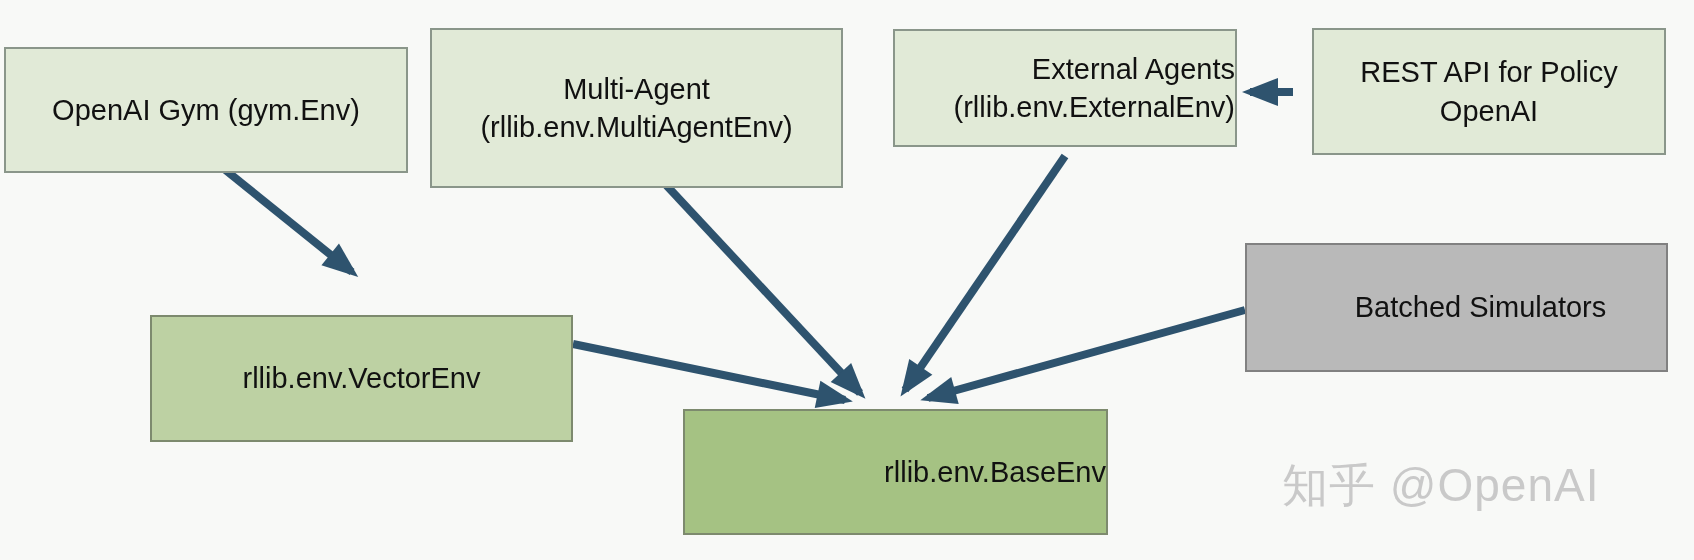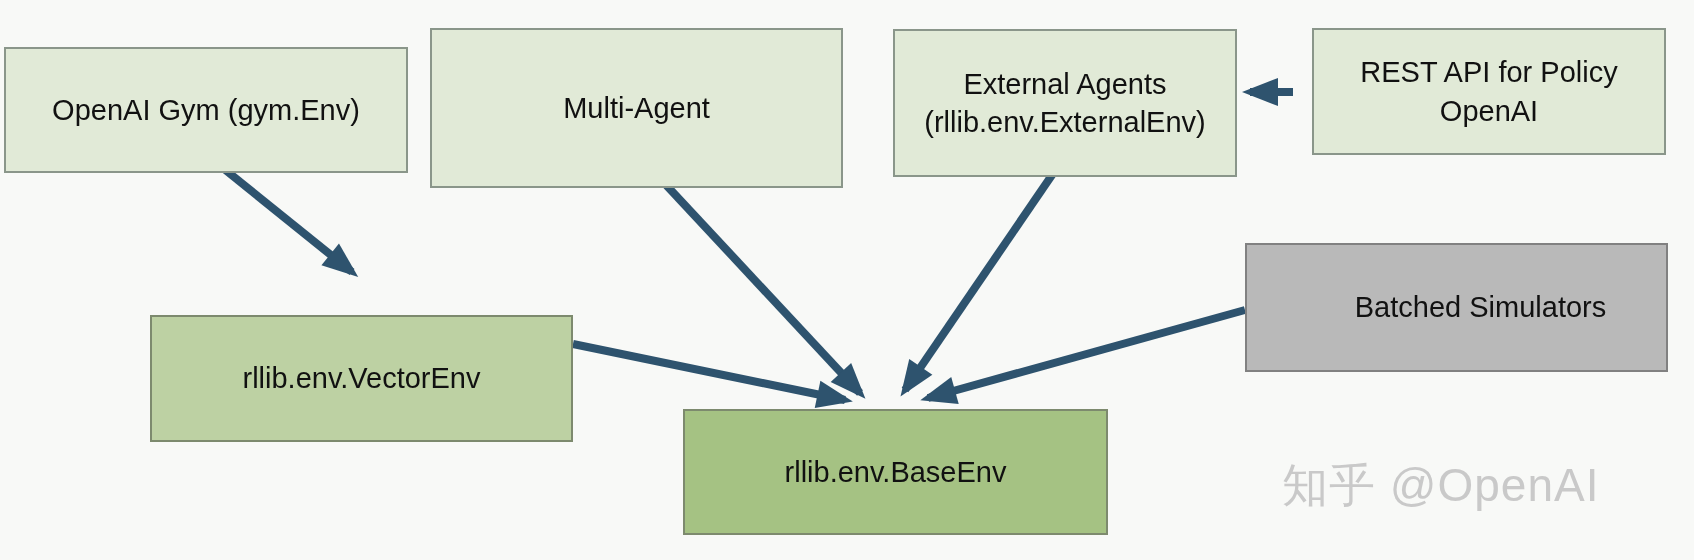--- a/index.html
+++ b/index.html
@@ -39,28 +39,29 @@
     background: var(--node-light, #e1ead7);
     border: 2px solid var(--border-light, #8a968a);
   }
   .node-medium {
     background: var(--node-medium, #bdd1a3);
     border: 2px solid var(--border-green, #7d8a6e);
   }
   .node-dark {
     background: var(--node-dark, #a5c283);
     border: 2px solid var(--border-green, #7d8a6e);
+    align-items: flex-end;
   }
   .node-gray {
     background: var(--node-gray, #b9b9b9);
     border: 2px solid var(--border-gray, #818181);
   }
   #node-openai-gym        { left: 4px;   top: 29px;  width: 404px; height: 126px; margin-top: 18px; }
   #node-multi-agent       { left: 430px;  top: 28px;  width: 413px; height: 160px; }
-  #node-external-agents   { left: 893px;  top: 29px;  width: 344px; height: 148px; }
+  #node-external-agents   { left: 893px;  top: 29px;  width: 344px; height: 118px; align-items: flex-end; }
   #node-rest-api          { left: 1293px; top: 28px;  width: 354px; height: 127px; margin-left: 19px; }
   #node-vector-env        { left: 150px;  top: 279px; width: 423px; height: 127px; margin-top: 36px; }
   #node-batched-sim       { left: 1245px; top: 243px; width: 423px; height: 129px; padding-left: 48px; }
   #node-base-env          { left: 683px;  top: 409px; width: 425px; height: 126px; }
   .watermark {
     position: absolute;
     left: 1282px;
     top: 455px;
     font-size: 46px;
     color: var(--watermark, #c9c9c9);
@@ -86,20 +87,21 @@
     <line x1="1245" y1="310" x2="928" y2="398" marker-end="url(#ah)"></line>
     <line x1="1293" y1="92" x2="1250" y2="92" marker-end="url(#ah)"></line>
   </svg>
 
   <div class="node node-light" id="node-openai-gym">
     <span>OpenAI Gym (gym.Env)</span>
   </div>
 
   <div class="node node-light" id="node-multi-agent">
     <span>Multi-Agent</span>
+    <span>(rllib.env.MultiAgentEnv)</span>
   </div>
 
   <div class="node node-light" id="node-external-agents">
     <span>External Agents</span>
     <span>(rllib.env.ExternalEnv)</span>
   </div>
 
   <div class="node node-light" id="node-rest-api">
     <span>REST API for Policy</span>
     <span>OpenAI</span>

